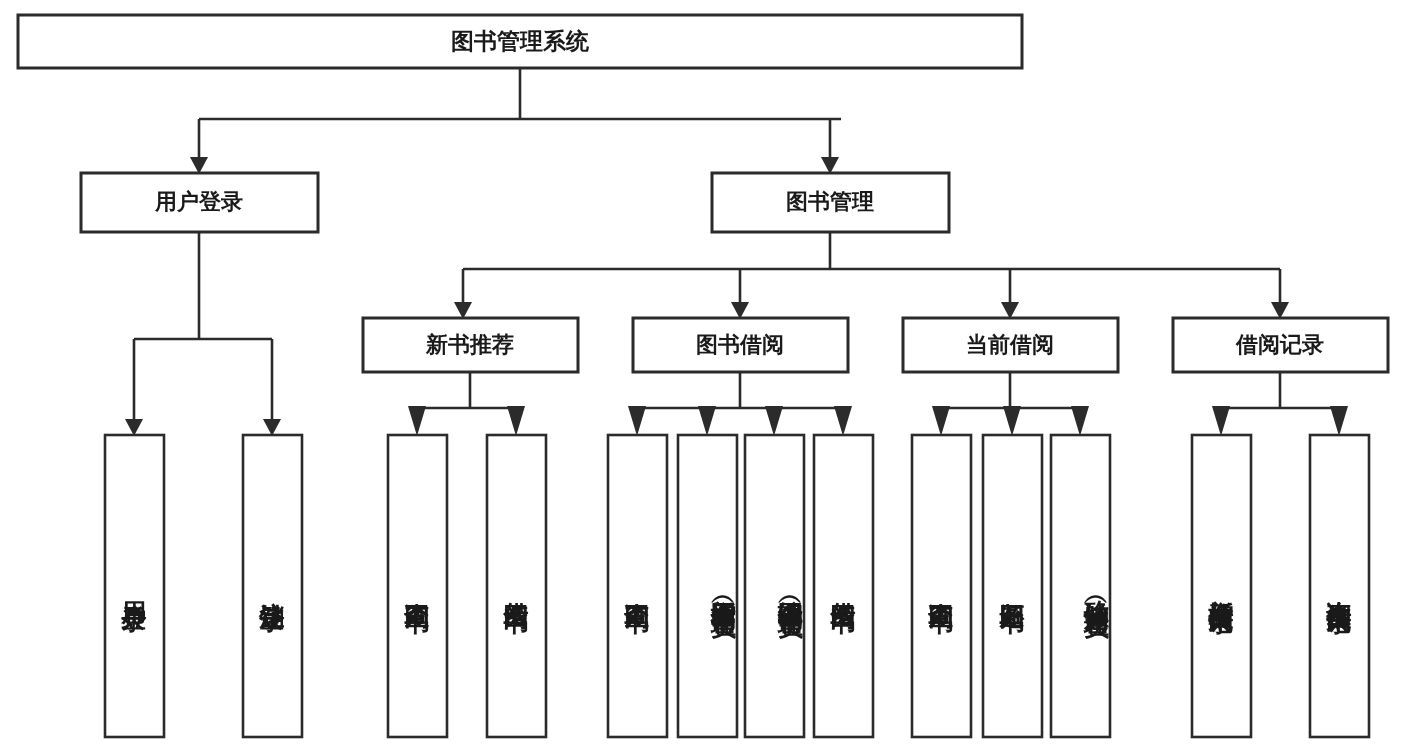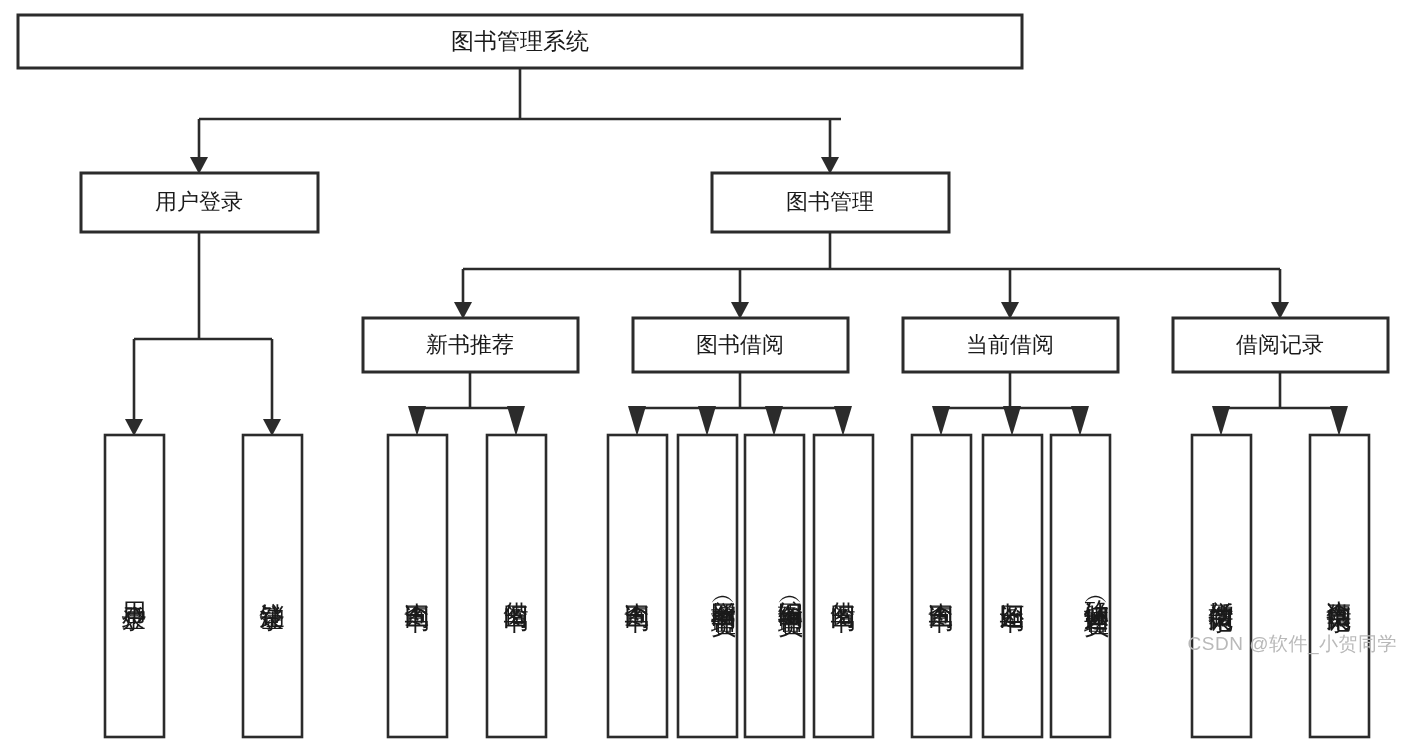--- a/index.html
+++ b/index.html
@@ -11,20 +11,21 @@
     width: 1405px;
     height: 747px;
     font-family: "Liberation Sans", "DejaVu Sans", sans-serif;
     overflow: hidden;
   }
   #diagram-root {
     position: relative;
     width: 1405px;
     height: 663px;
     background: #ffffff;
+    font-weight: bold;
   }
   svg.flow {
     position: absolute;
     left: 0;
     top: 0;
     width: 1405px;
     height: 747px;
     display: block;
   }
   .node-box {
@@ -223,15 +224,14 @@
   <div class="vlabel" style="left:608px; top:435px; width:59px; height:302px; display:flex; align-items:center; justify-content:center;">查询图书</div>
   <div class="vlabel" style="left:678px; top:441px; width:59px; height:296px; display:flex; align-items:flex-start; justify-content:center;">新增图书（管理员）</div>
   <div class="vlabel" style="left:745px; top:441px; width:59px; height:296px; display:flex; align-items:flex-start; justify-content:center;">编辑图书（管理员）</div>
   <div class="vlabel" style="left:814px; top:435px; width:59px; height:302px; display:flex; align-items:center; justify-content:center;">借阅图书</div>
   <div class="vlabel" style="left:912px; top:435px; width:59px; height:302px; display:flex; align-items:center; justify-content:center;">查询图书</div>
   <div class="vlabel" style="left:983px; top:435px; width:59px; height:302px; display:flex; align-items:center; justify-content:center;">归还图书</div>
   <div class="vlabel" style="left:1051px; top:441px; width:59px; height:296px; display:flex; align-items:flex-start; justify-content:center;">确认归还（管理员）</div>
   <div class="vlabel" style="left:1192px; top:435px; width:59px; height:302px; display:flex; align-items:center; justify-content:center;">新增借阅记录</div>
   <div class="vlabel" style="left:1310px; top:435px; width:59px; height:302px; display:flex; align-items:center; justify-content:center;">查询借阅记录</div>
 
-  <div class="watermark">CSDN @软件_小贺同学</div>
 
 </div>
 
 </body></html>

